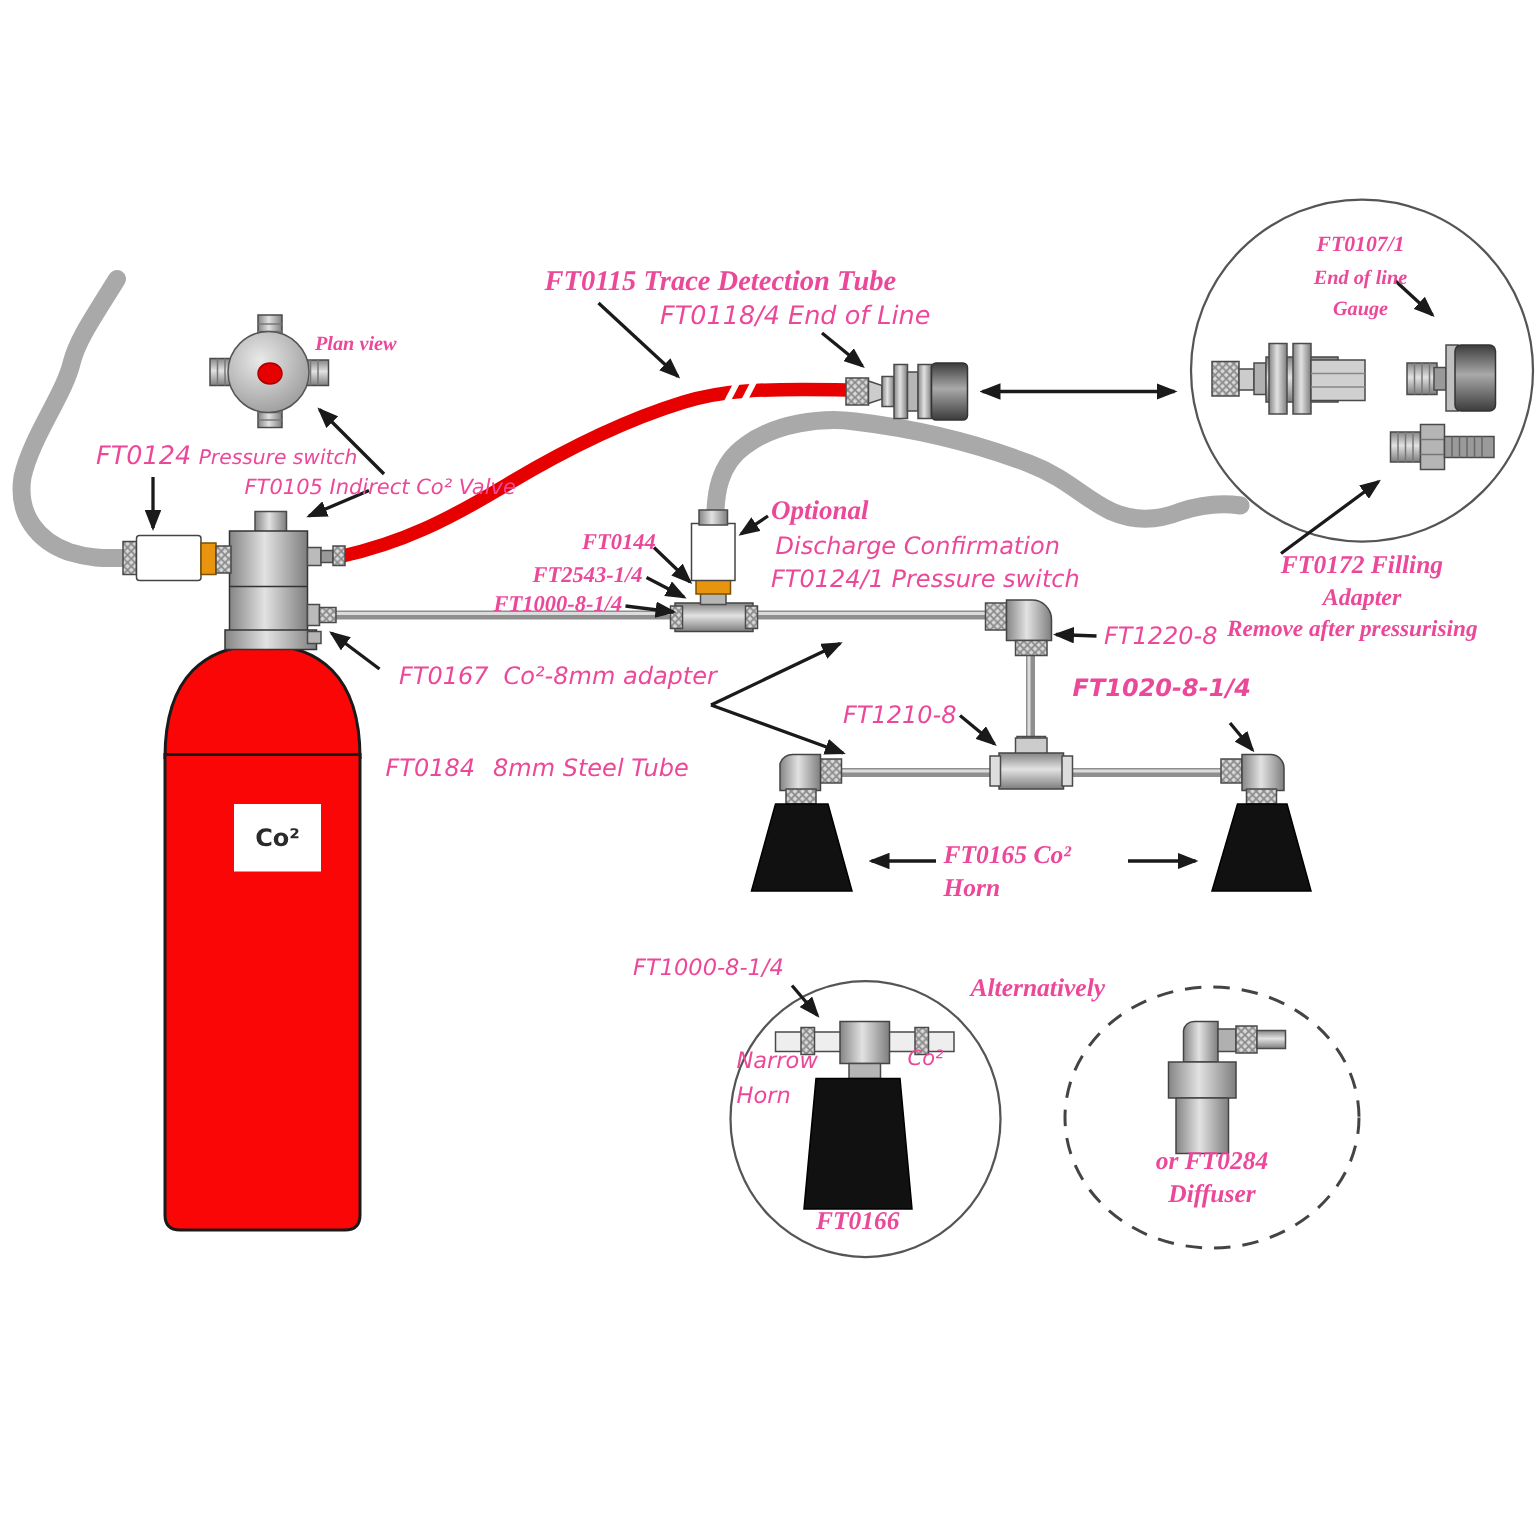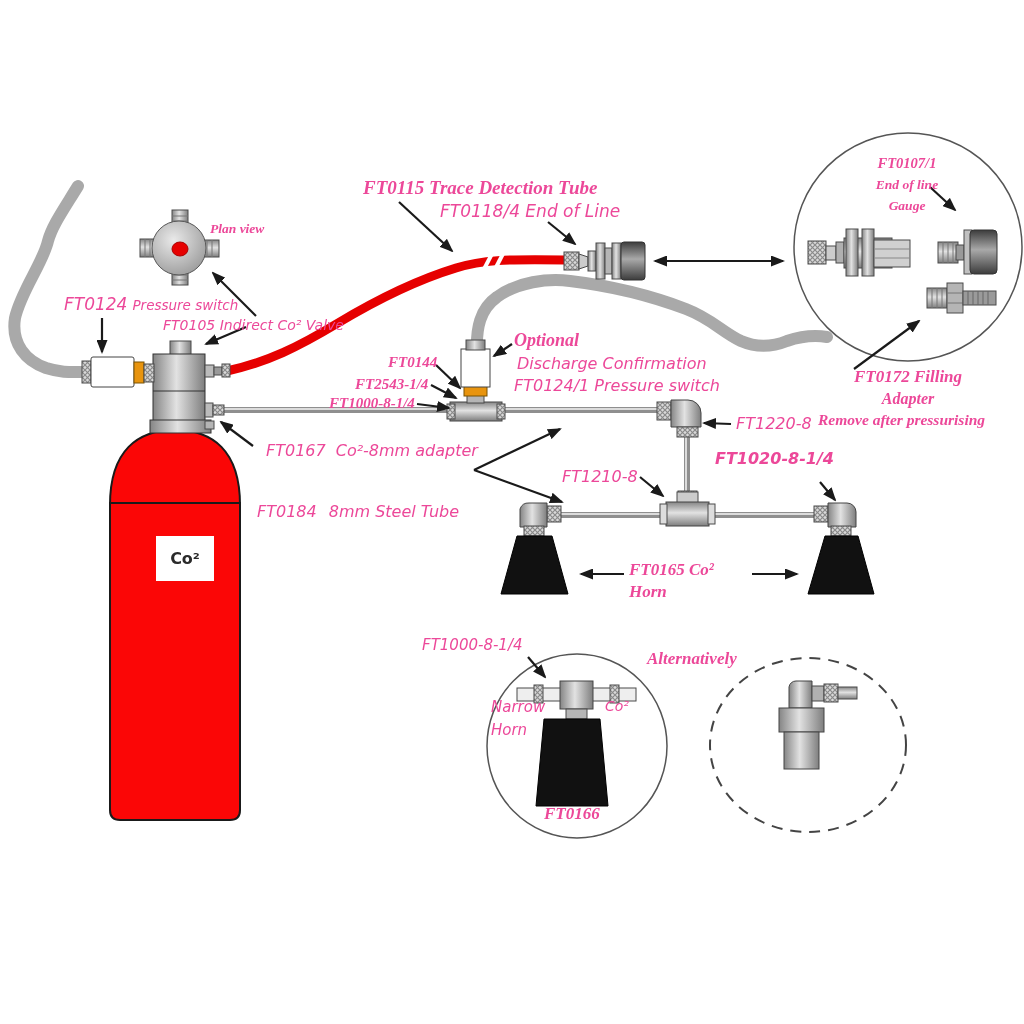--- a/index.html
+++ b/index.html
@@ -281,20 +281,24 @@
   <div>Horn</div>
 </div>
 
 <div class="lbl print" style="left:422px;top:636px;font-size:15px;">FT1000-8-1/4</div>
 <div class="lbl calb" style="left:647px;top:649px;font-size:17px;">Alternatively</div>
 <div class="lbl print" style="left:491px;top:698px;font-size:15px;">Narrow</div>
 <div class="lbl print" style="left:491px;top:721px;font-size:15px;">Horn</div>
 <div class="lbl print" style="left:605px;top:698px;font-size:14px;">Co²</div>
 <div class="lbl cal" style="left:544px;top:804px;font-size:17px;">FT0166</div>
 
+<div class="lbl cal ctr" style="left:743px;top:763px;width:130px;font-size:17px;line-height:22px;">
+  <div>or FT0284</div>
+  <div>Diffuser</div>
+</div>
 
 <div class="lbl cal ctr" style="left:845px;top:153px;width:124px;font-size:13.5px;line-height:21px;">
   <div class="calb" style="font-size:14.5px;">FT0107/1</div>
   <div>End of line</div>
   <div>Gauge</div>
 </div>
 <div class="lbl cal ctr" style="left:840px;top:366px;width:136px;font-size:17px;line-height:22px;">
   <div>FT0172 Filling</div>
   <div style="font-size:16px;">Adapter</div>
 </div>

